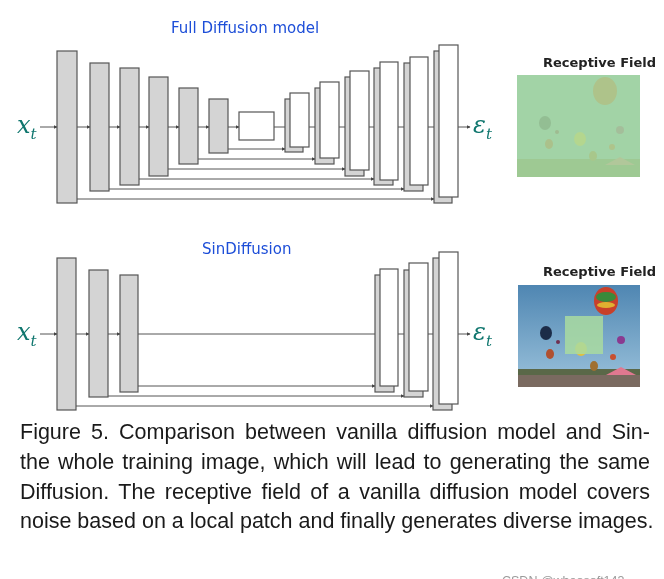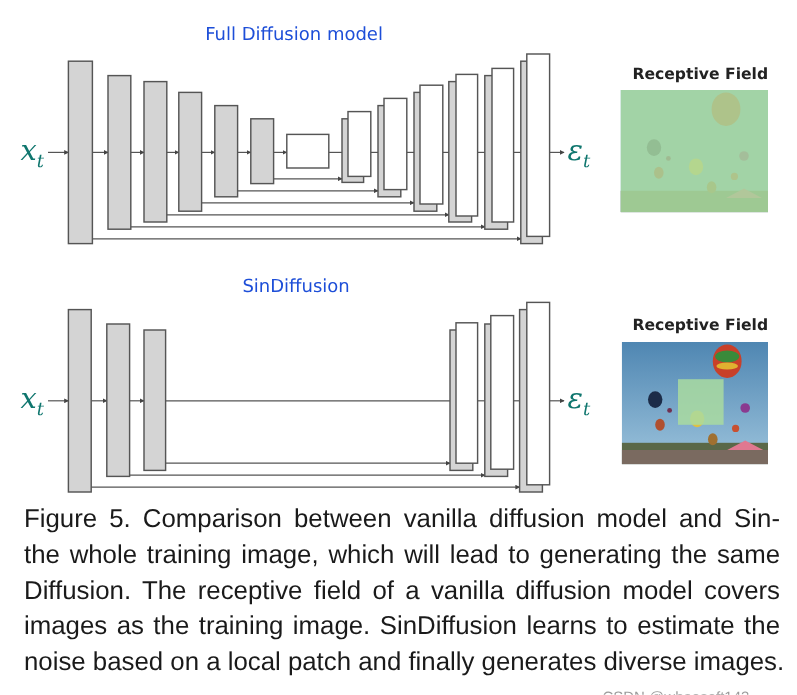--- a/index.html
+++ b/index.html
@@ -1,18 +1,18 @@
 <!DOCTYPE html>
 <html><head>
 <meta charset="utf-8">
 <style>
   html, body { margin: 0; padding: 0; background: #ffffff; }
   body { width: 664px; height: 579px; position: relative; overflow: hidden; font-family: "DejaVu Sans", sans-serif; }
   .title { position: absolute; font-family: "DejaVu Sans", sans-serif; font-size: 15px; color: #1d4ed8; white-space: nowrap; }
-  .rf-label { position: absolute; font-family: "DejaVu Sans", sans-serif; font-size: 13px; font-weight: bold; color: #222; white-space: nowrap; }
+  .rf-label { position: absolute; font-family: "DejaVu Sans", sans-serif; font-size: 13px; font-weight: bold; color: #222; white-space: nowrap; margin-left: 16px; }
   .math { position: absolute; font-family: "DejaVu Serif", serif; font-style: italic; font-size: 24px; color: #0f766e; line-height: 1; }
   .math sub { font-size: 15px; }
   svg.diagram { position: absolute; left: 0; top: 0; }
   .caption { position: absolute; left: 20px; top: 418px; width: 630px; font-family: Liberation Sans, sans-serif; font-size: 21.5px; line-height: 29.8px; color: #1a1a1a; text-align: justify; }
   .caption .line { display: block; white-space: nowrap; text-align-last: justify; text-align: justify; }
   .watermark { position: absolute; left: 502px; top: 574px; font-family: "Liberation Sans", sans-serif; font-size: 12.5px; color: rgba(120,120,120,0.75); white-space: nowrap; }
   .photo { position: absolute; overflow: hidden; }
 </style>
 </head>
 <body>
@@ -34,21 +34,21 @@
     <ellipse cx="32" cy="69" rx="4" ry="5" fill="#b05030"></ellipse>
     <ellipse cx="103" cy="55" rx="4" ry="4" fill="#8a4080"></ellipse>
     <ellipse cx="76" cy="81" rx="4" ry="5" fill="#a07030"></ellipse>
     <ellipse cx="95" cy="72" rx="3" ry="3" fill="#c06030"></ellipse>
     <ellipse cx="40" cy="57" rx="2" ry="2" fill="#703050"></ellipse>
     <polygon points="88,90 103,82 118,90" fill="#d07080"></polygon>
     <rect x="0" y="0" width="123" height="102" fill="#a9dba0" opacity="0.82"></rect>
   </svg>
 </div>
 
-<div class="title" style="left:202px; top:229px;">SinDiffusion</div>
+<div class="title" style="left:202px; top:240px;">SinDiffusion</div>
 
 <div class="math" style="left:17px; top:320px;"><span>x</span><sub>t</sub></div>
 <div class="math" style="left:473px; top:320px;"><span>ε</span><sub>t</sub></div>
 
 <div class="rf-label" style="left:527px; top:264px;">Receptive Field</div>
 
 <div class="photo" style="left:518px; top:285px; width:122px; height:102px;">
   <svg width="122" height="102" viewBox="0 0 122 102">
     <defs>
       <linearGradient id="sky" x1="0" y1="0" x2="0" y2="1">
@@ -153,17 +153,16 @@
     <rect x="409" y="263" width="19" height="128" fill="#ffffff"></rect>
     <rect x="433" y="258" width="19" height="152" fill="#d4d4d4"></rect>
     <rect x="439" y="252" width="19" height="152" fill="#ffffff"></rect>
   </g>
 </svg>
 
 <div class="caption">
   <span class="line">Figure 5.  Comparison between vanilla diffusion model and Sin-</span>
   <span class="line">the whole training image, which will lead to generating the same</span>
   <span class="line">Diffusion. The receptive field of a vanilla diffusion model covers</span>
-  <span class="line">images as the training image. SinDiffusion learns to estimate the</span>
   <span class="line">noise based on a local patch and finally generates diverse images.</span>
 </div>
 
 <div class="watermark">CSDN @whaosoft143</div>
 
 </body></html>

